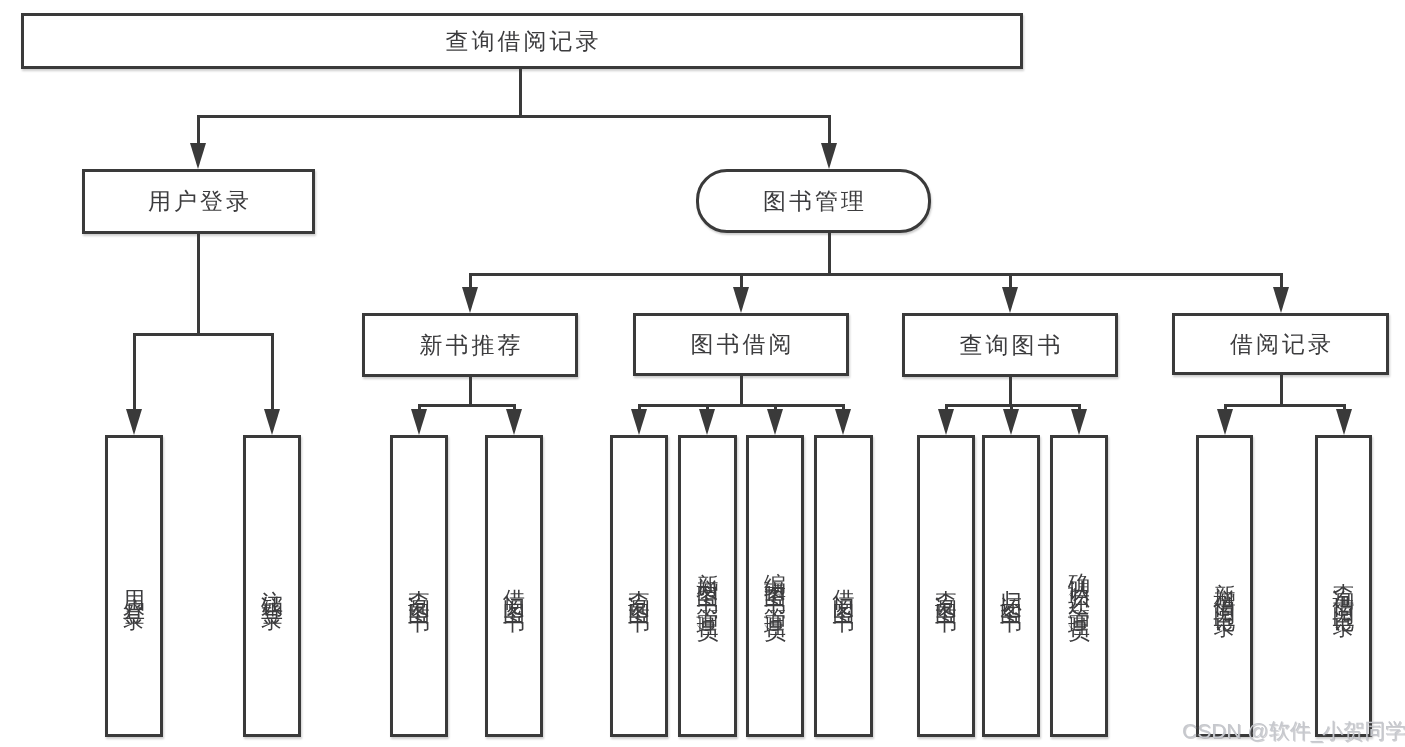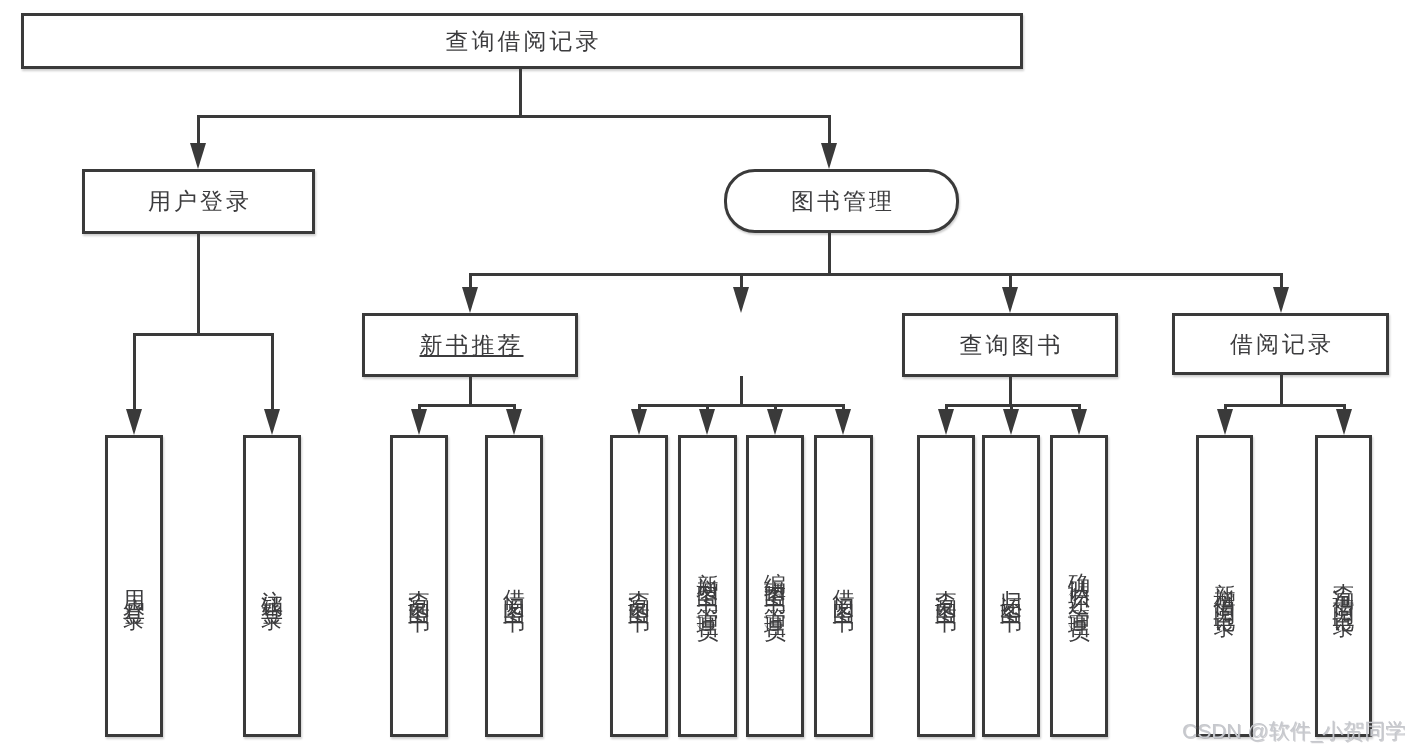--- a/index.html
+++ b/index.html
@@ -52,24 +52,25 @@
 </style>
 </head>
 <body>
 
 <div id="stage">
 
   <div class="box h-label" style="left:21px;top:13px;width:1002px;height:56px;">查询借阅记录</div>
 
   <div class="box h-label" style="left:82px;top:169px;width:233px;height:65px;">用户登录</div>
 
-  <div class="box h-label" style="left:724px;top:169px;width:235px;height:64px;border-radius:31px;">图书管理</div>
+  <div class="box h-label" style="left:696px;top:169px;width:235px;height:64px;border-radius:31px;">图书管理</div>
 
-  <div class="box h-label" style="left:362px;top:313px;width:216px;height:64px;text-decoration:underline;">新书推荐</div>
+  <div class="box h-label" style="left:362px;top:313px;width:216px;height:64px;">新书推荐</div>
 
+  <div class="box h-label" style="left:633px;top:313px;width:216px;height:63px;">图书借阅</div>
 
   <div class="box h-label" style="left:902px;top:313px;width:216px;height:64px;">查询图书</div>
 
   <div class="box h-label" style="left:1172px;top:313px;width:217px;height:62px;">借阅记录</div>
 
   <div class="box leaf" style="left:105px;top:435px;width:58px;height:302px;">用户登录</div>
   <div class="box leaf" style="left:243px;top:435px;width:58px;height:302px;">注销登录</div>
 
   <div class="box leaf" style="left:390px;top:435px;width:58px;height:302px;">查询图书</div>
   <div class="box leaf" style="left:485px;top:435px;width:58px;height:302px;">借阅图书</div>

